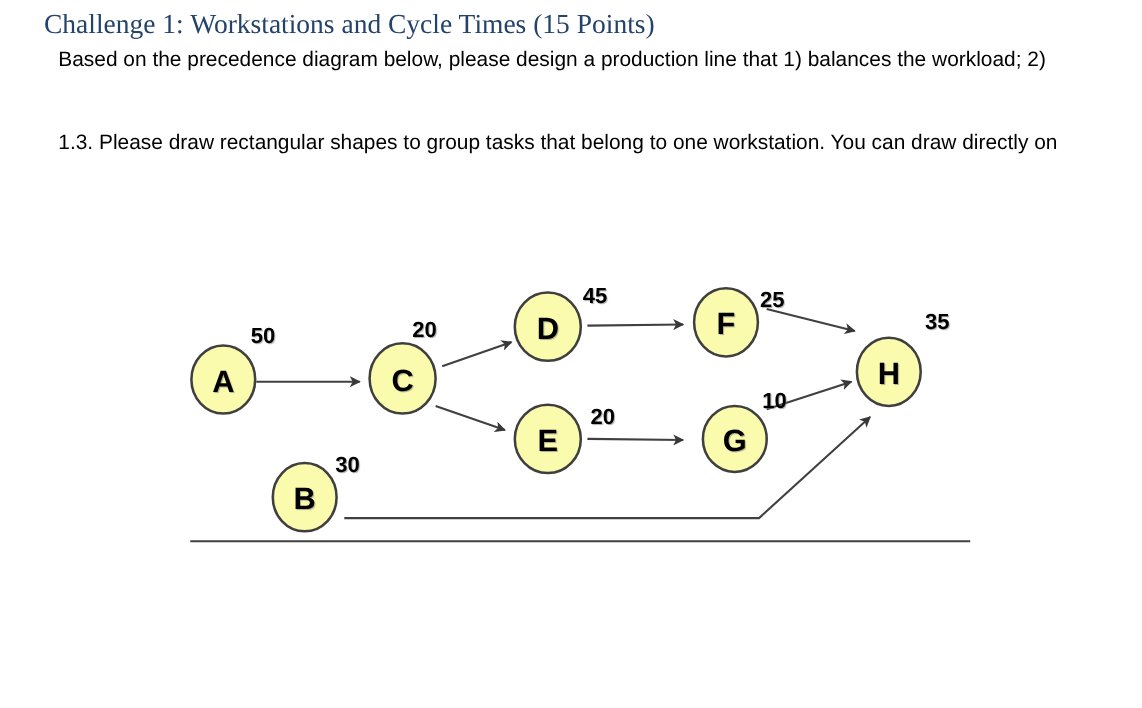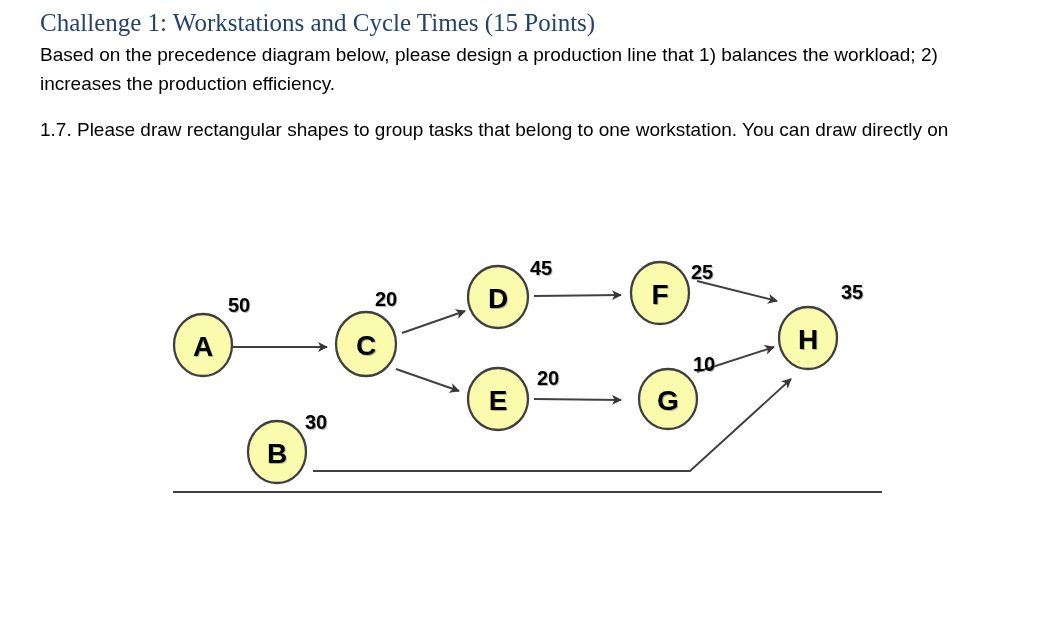--- a/index.html
+++ b/index.html
@@ -29,21 +29,21 @@
     white-space: pre;
   }
   .para {
     position: absolute;
     left: 40px;
     margin: 0;
     font-size: 19px;
     line-height: 29px;
     color: var(--body-color, #000000);
   }
-  .para .line { display: block; white-space: pre; }
+  .para .line { display: block; white-space: pre; margin-left: 13px; }
   #intro-paragraph { top: 40px; }
   #question-paragraph { top: 115px; }
   #diagram-svg {
     position: absolute;
     left: 0;
     top: 0;
   }
   .node-letter {
     font-family: "Liberation Sans", sans-serif;
     font-weight: bold;
@@ -63,25 +63,24 @@
 </style>
 </head>
 <body>
 
 <div class="page">
 
   <h1 class="doc-title">Challenge 1: Workstations and Cycle Times (15 Points)</h1>
 
   <p class="para" id="intro-paragraph">
     <span class="line">Based on the precedence diagram below, please design a production line that 1) balances the workload; 2)</span>
-    <span class="line">increases the production efficiency.</span>
   </p>
 
   <p class="para" id="question-paragraph">
-    <span class="line">1.7. Please draw rectangular shapes to group tasks that belong to one workstation. You can draw directly on</span>
+    <span class="line">1.3. Please draw rectangular shapes to group tasks that belong to one workstation. You can draw directly on</span>
   </p>
 
   <svg id="diagram-svg" width="1038" height="644" viewBox="0 0 1038 644">
     <defs>
       <marker id="arrowhead" markerUnits="userSpaceOnUse" markerWidth="12" markerHeight="10" refX="9" refY="5" orient="auto">
         <path id="arrowhead-path" d="M0,0 L10,5 L0,10 L2.6,5 Z" fill="#383838"></path>
       </marker>
     </defs>
     <g id="edges-layer">
         <polyline points="233,347 327,347" fill="none" stroke="#404040" stroke-width="1.9" marker-end="url(#arrowhead)"></polyline>

